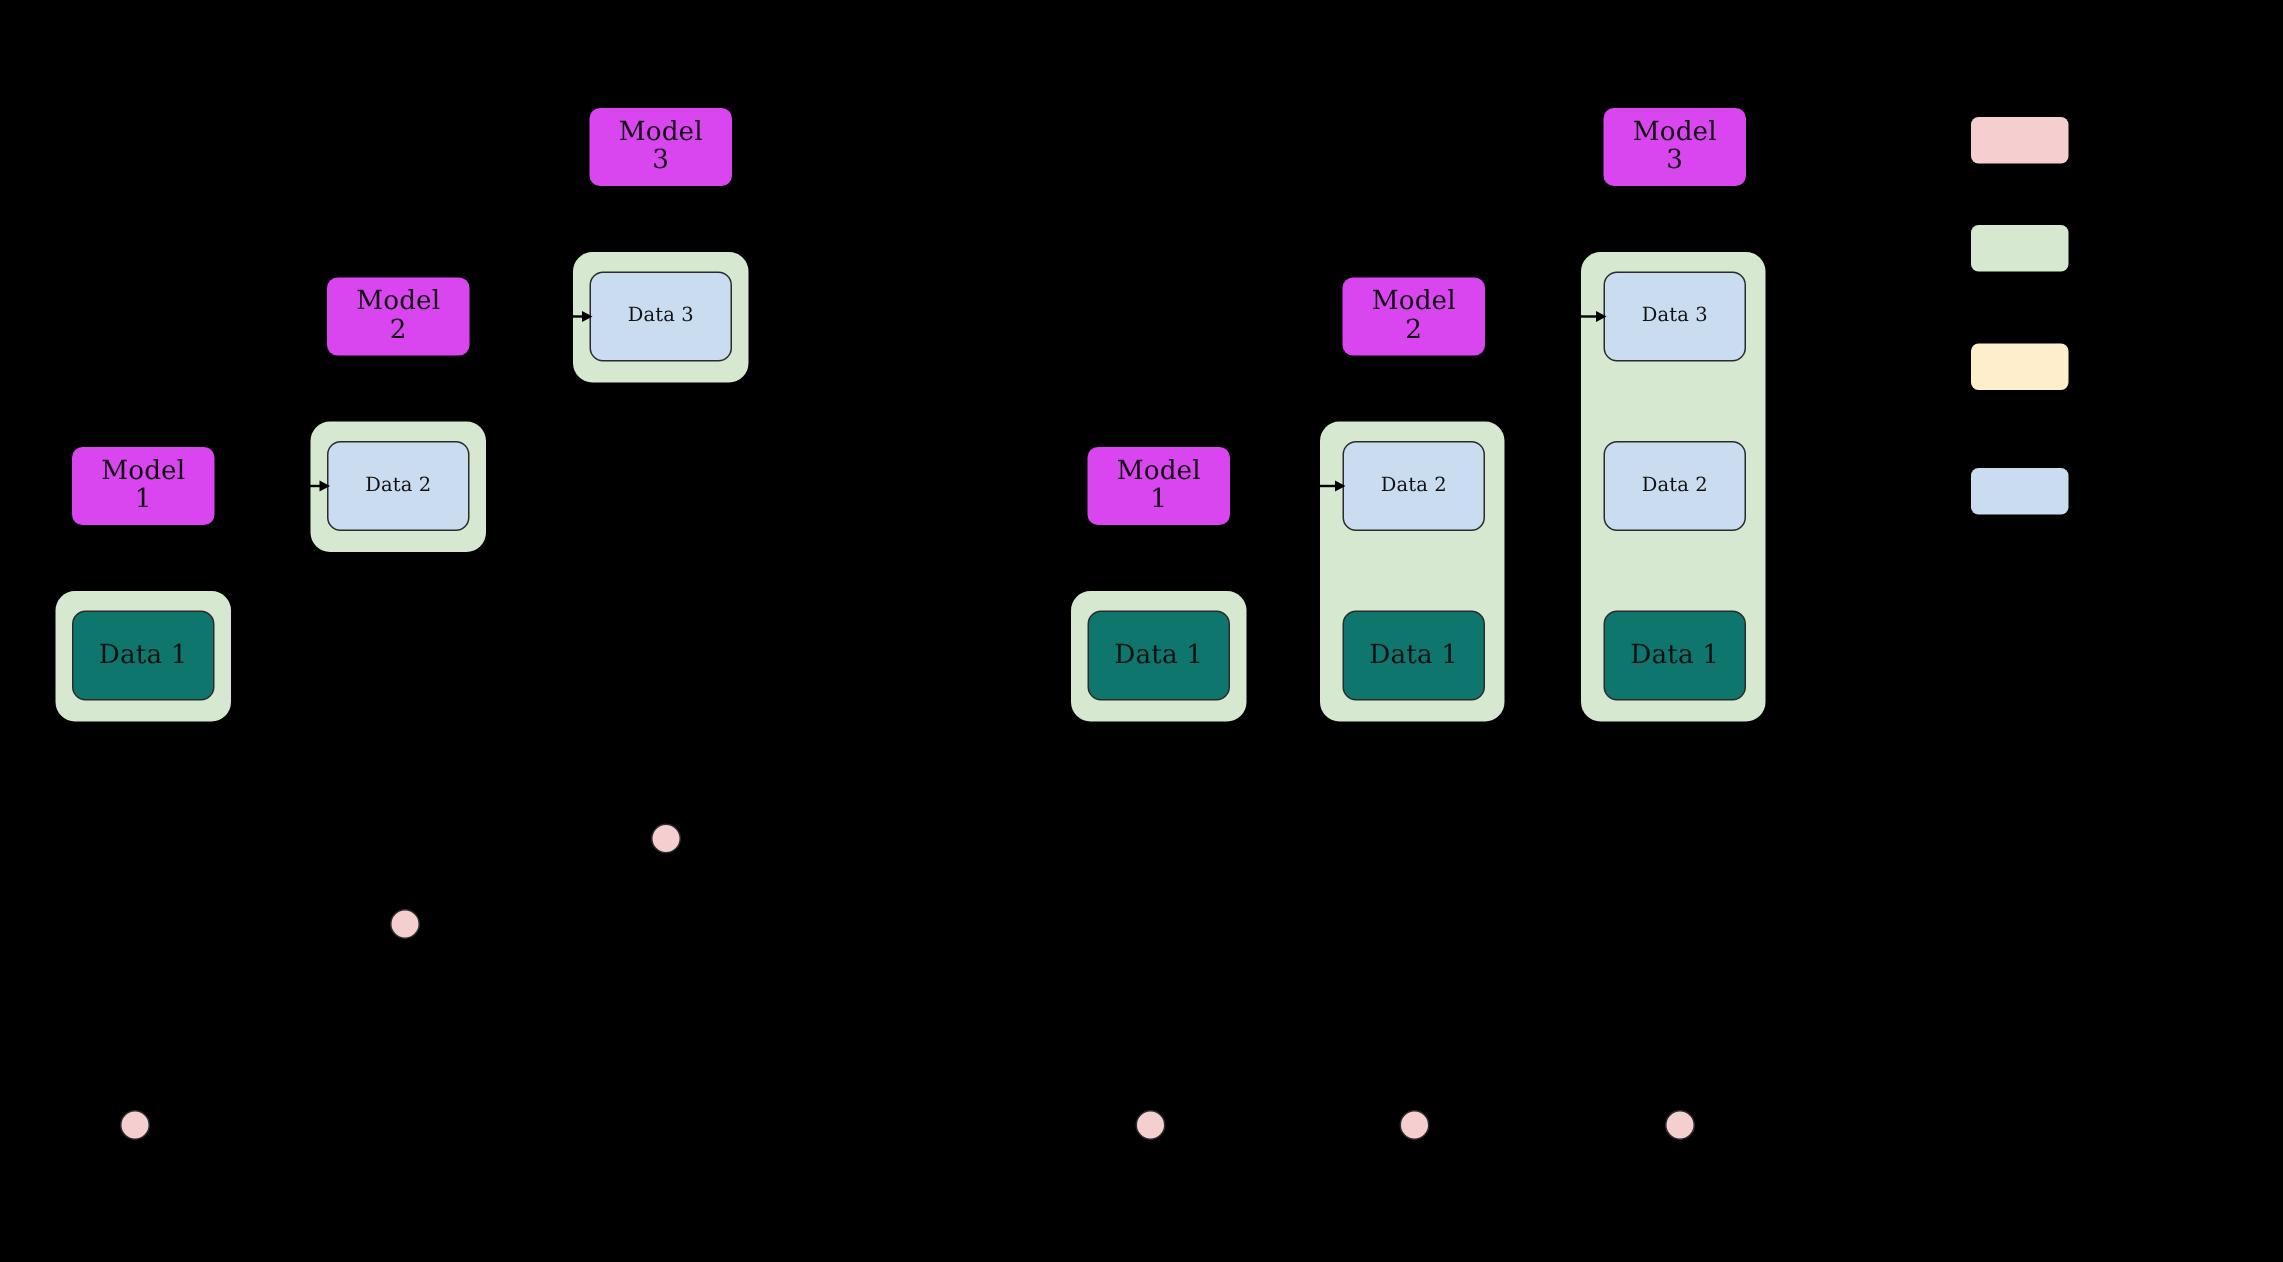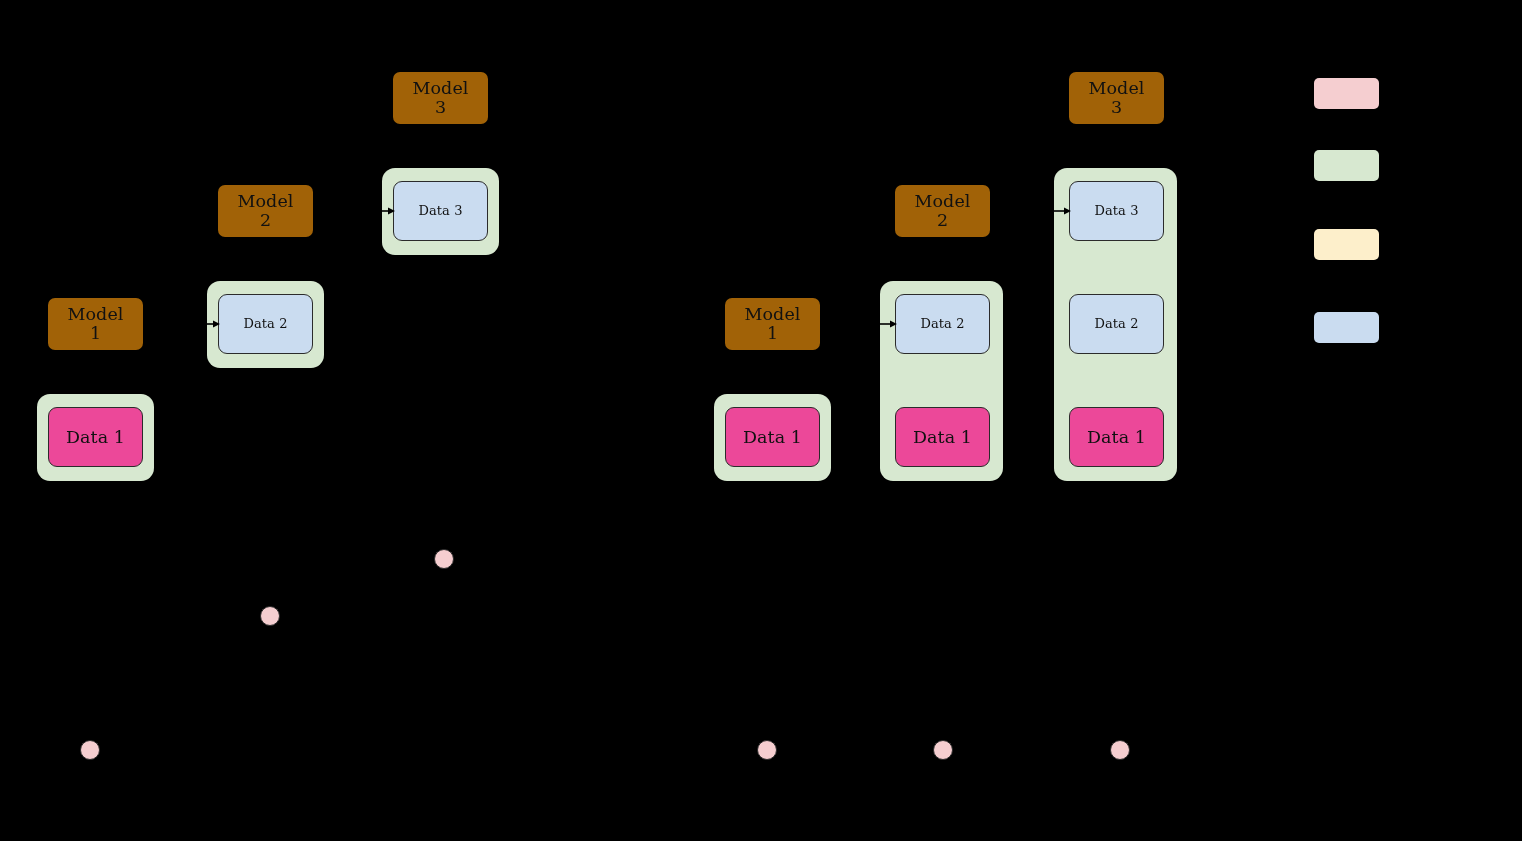--- a/index.html
+++ b/index.html
@@ -26,37 +26,37 @@
     justify-content: center;
     text-align: center;
     line-height: 1.08;
     color: #111111;
     white-space: pre-line;
     letter-spacing: 0.1px;
   }
 
   
   .model-node {
-    background: #a16207;
+    background: #d946ef;
     border-radius: 7px;
     border: none;
     font-size: 17.5px;
   }
 
   
   .data-node-blue {
     background: #CADCF0;
     border: 1.6px solid #2b2b2b;
     border-radius: 9px;
     font-size: 13px;
   }
 
   
   .data-node-yellow {
-    background: #ec4899;
+    background: #0f766e;
     border: 1.6px solid #2b2b2b;
     border-radius: 9px;
     font-size: 17.5px;
   }
 
   
   .container-green {
     position: absolute;
     box-sizing: border-box;
     background: #D7E8D0;

